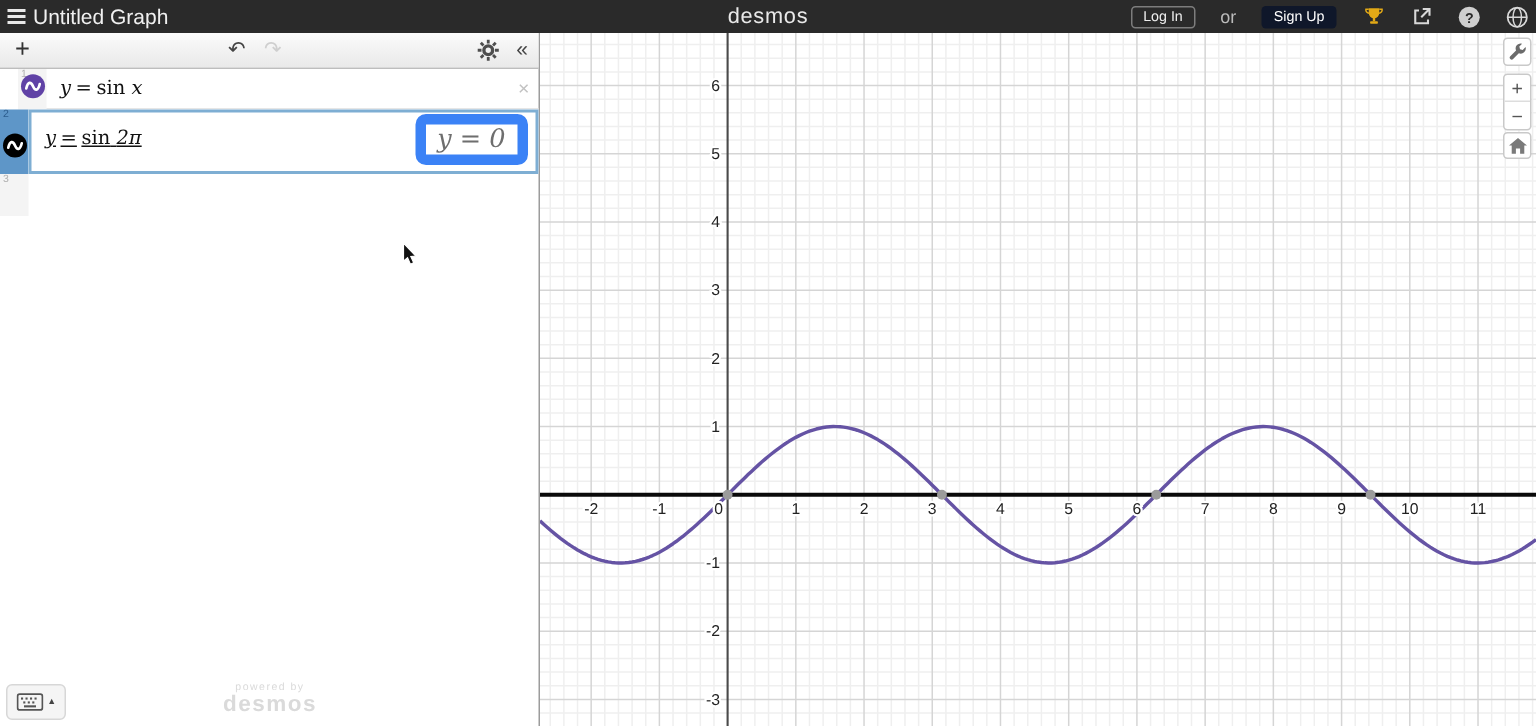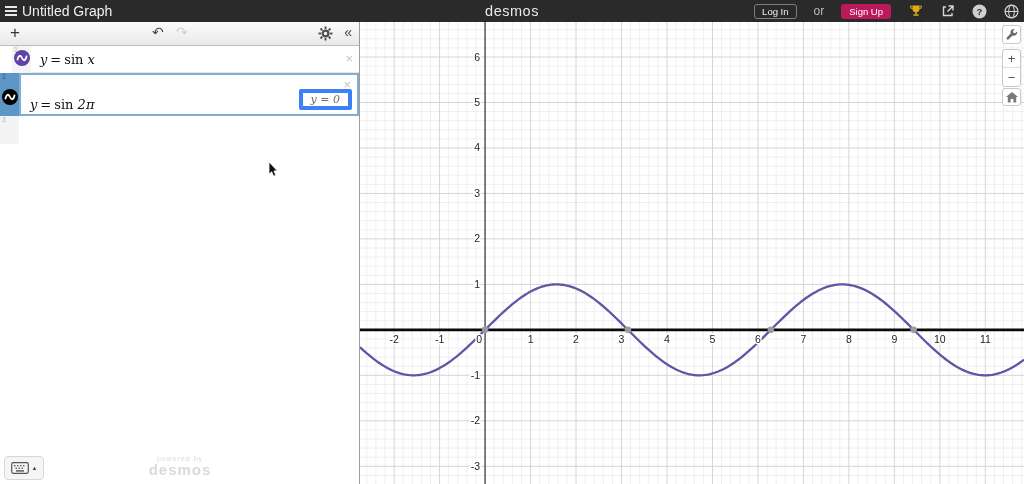--- a/index.html
+++ b/index.html
@@ -14,21 +14,21 @@
               justify-content:center; align-items:center; gap:2px; cursor:pointer; }
   .menu-btn i { display:block; width:12px; height:2px; background:#e8e8e8; }
   .graph-title { color:#f0f0f0; font-size:14px; }
   .logo { position:absolute; left:0; right:0; text-align:center; color:#e9e9e9;
           font-size:14.5px; letter-spacing:.5px; pointer-events:none; }
   .top-right { position:absolute; right:5px; top:0; height:22px; display:flex;
                align-items:center; gap:17px; }
   .login-btn { color:#eee; font-size:9.5px; border:1px solid #7d7d7d; border-radius:3px;
                padding:1px 7px; cursor:pointer; }
   .or-label { color:#bbb; font-size:12px; }
-  .signup-btn { color:#fff; font-size:9.5px; background:#be185d; border-radius:3px;
+  .signup-btn { color:#fff; font-size:9.5px; background:#0f172a; border-radius:3px;
                 padding:2px 8px; cursor:pointer; }
   .tb-icon { width:15px; height:15px; display:flex; align-items:center;
              justify-content:center; cursor:pointer; }
 
   
   .panel { position:absolute; left:0; top:22px; width:360px; height:462px;
            background:#fff; border-right:1px solid #9c9c9c; z-index:20; }
   .panel-toolbar { position:relative; height:24px;
                    background:linear-gradient(#fbfbfb,#e9e9e9);
                    border-bottom:1px solid #bdbdbd; }
@@ -47,30 +47,30 @@
   .row-1 .content { flex:1; border-bottom:1px solid #e6e6e6; position:relative; }
   .row-2 { height:43px; }
   .row-2 .gutter { background:#5e96c8; }
   .row-2 .gutter .num { color:#2c5d8d; }
   .row-2 .content { flex:1; position:relative; border:2px solid #7eaed3; background:#fff; }
   .row-3 { height:28px; }
   .math { position:absolute; left:9px; top:50%; transform:translateY(-50%);
           font-family:"DejaVu Serif", serif; font-size:13px; color:#111; white-space:nowrap; }
   .row-1 .math { left:28px; position:absolute; top:50%; }
   .row-1 .content .math { left:9px; }
-  .row-2 .math { top:22px; transform:none; }
+  .row-2 .math { top:10px; transform:none;text-decoration:underline; }
   .mi { font-style:italic; }
   .mo { padding:0 3px; }
   .close-x { position:absolute; right:6px; top:3px; color:#c2c2c2; font-size:13px;
              cursor:pointer; line-height:1; }
   .row-1 .close-x { top:6px; }
-  .result-chip { position:absolute; right:5px; bottom:4px; border:4px solid #3b82f6;
-                 border-radius:2px; background:#fff; padding:0px 8px;
+  .result-chip { position:absolute; right:5px; bottom:4px; border:7px solid #3b82f6;
+                 border-radius:7px; background:#fff; padding:0px 8px;
                  font-family:"DejaVu Serif", serif; font-style:italic;
-                 font-size:11px; color:#6e6e6e; }
+                 font-size:17px; color:#6e6e6e; }
 
   .keypad-btn { position:absolute; left:4px; bottom:4px; width:40px; height:24px;
                 background:#f5f5f5; border:1px solid #d7d7d7; border-radius:4px;
                 display:flex; align-items:center; justify-content:center; gap:3px;
                 cursor:pointer; }
   .keypad-btn .tri { font-size:6px; color:#444; }
 
   .watermark { position:absolute; left:0; width:360px; bottom:6px; text-align:center;
                color:#dadada; pointer-events:none; }
   .watermark .l1 { font-size:7px; letter-spacing:1px; }

